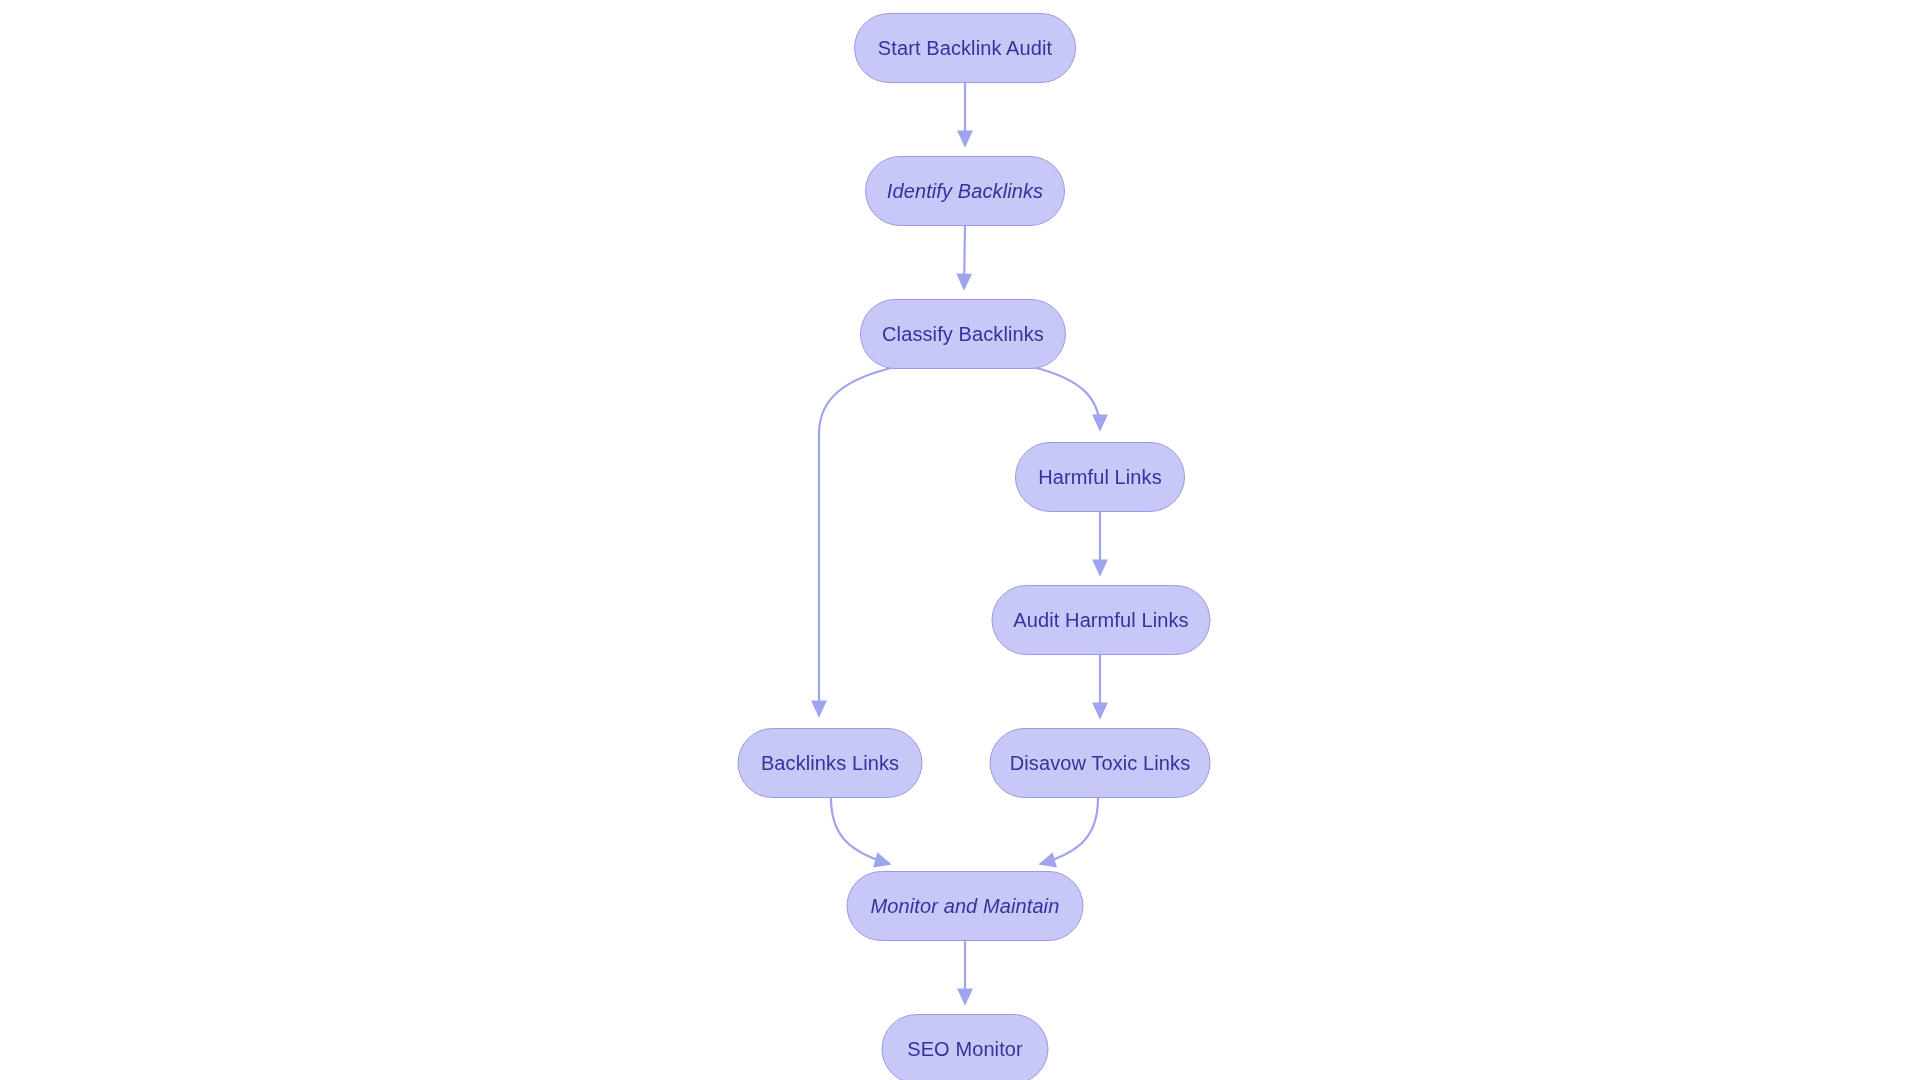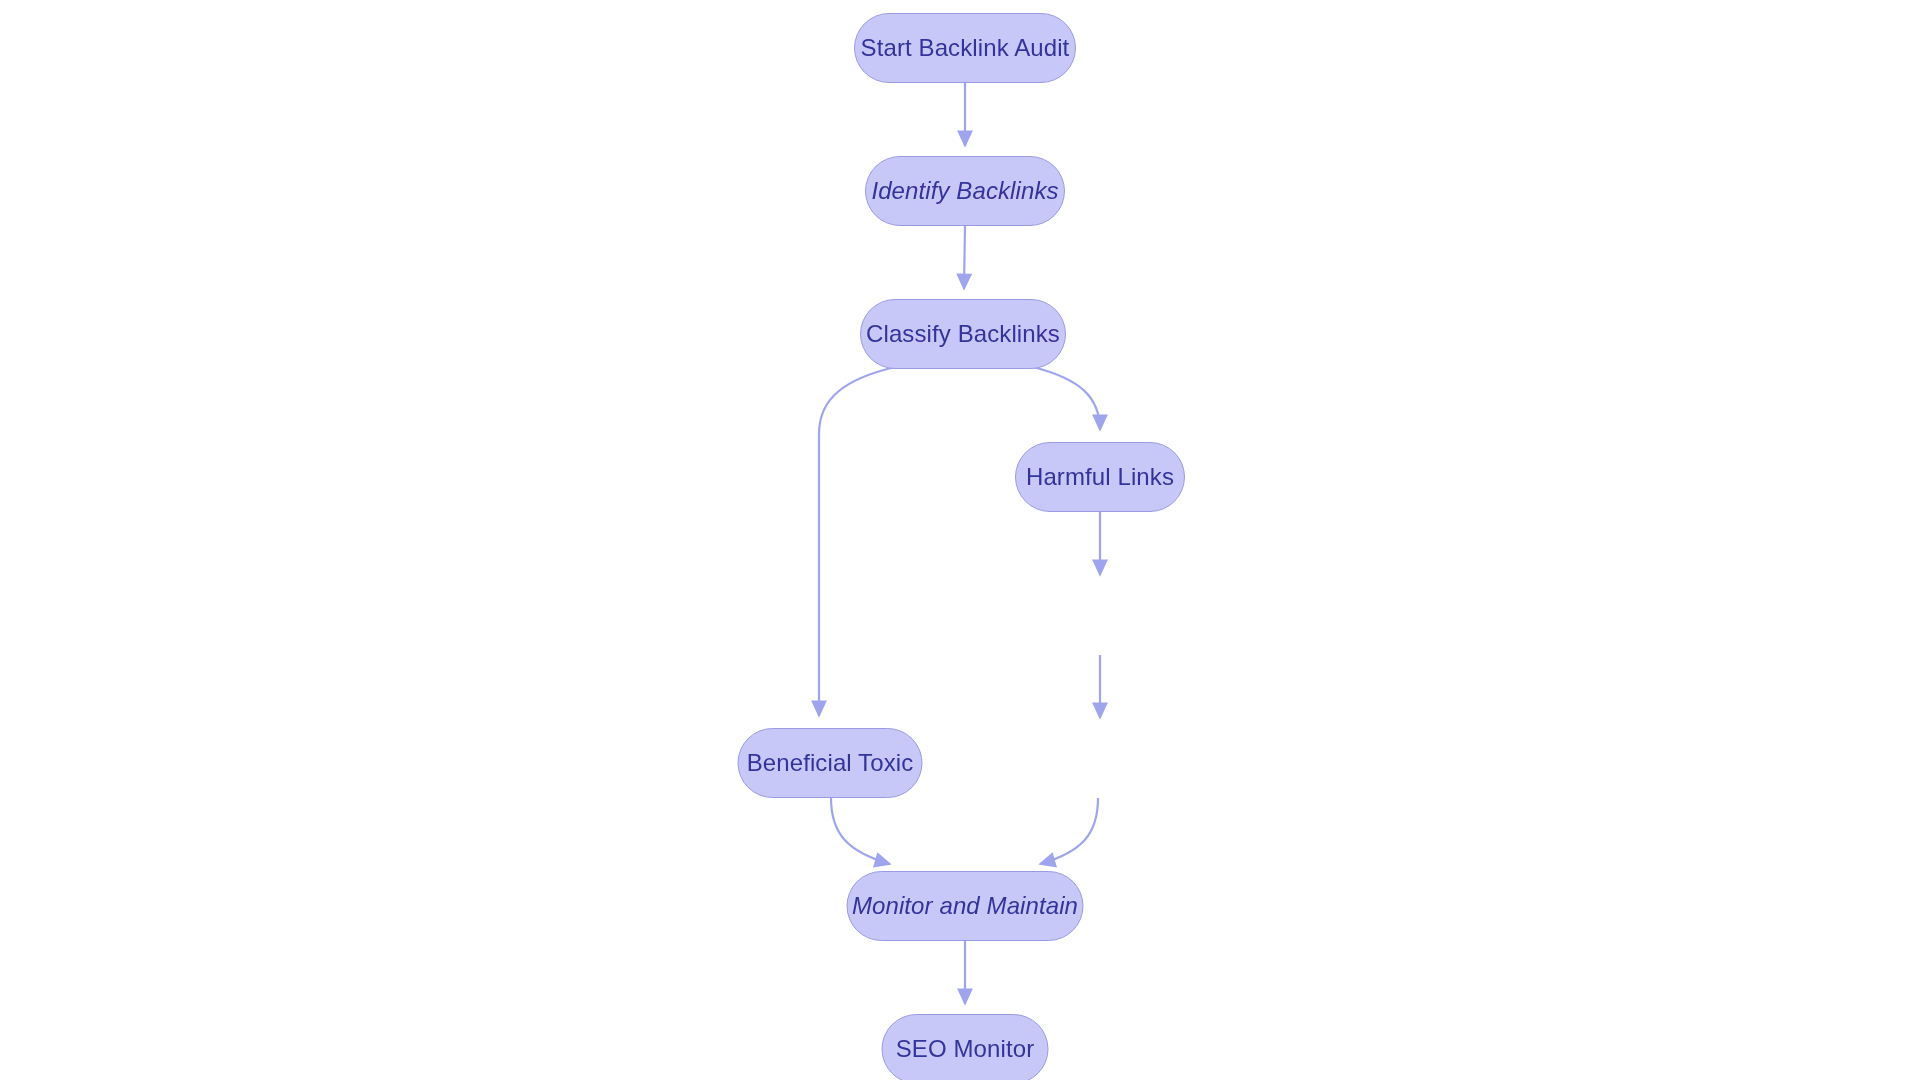--- a/index.html
+++ b/index.html
@@ -36,21 +36,21 @@
     justify-content: center;
     background: #c8c8f8;
     border: 1.3px solid #9a9ae2;
     border-radius: 40px;
     height: 70px;
     transform: translate(-50%, -50%);
     z-index: 2;
   }
   .flow-node-label {
     font-family: "Liberation Sans", sans-serif;
-    font-size: 24px;
+    font-size: 20px;
     font-weight: 400;
     color: #33339c;
     letter-spacing: 0.1px;
     white-space: nowrap;
     line-height: 1;
   }
 </style>
 </head>
 <body>
 
@@ -85,25 +85,31 @@
   </div>
 
   <div class="flow-node" style="left:963px; top:334px; width:206px;">
     <span class="flow-node-label">Classify Backlinks</span>
   </div>
 
   <div class="flow-node" style="left:1100px; top:477px; width:170px;">
     <span class="flow-node-label">Harmful Links</span>
   </div>
 
+  <div class="flow-node" style="left:1101px; top:620px; width:219px;">
+    <span class="flow-node-label">Audit Harmful Links</span>
+  </div>
 
   <div class="flow-node" style="left:830px; top:763px; width:185px;">
-    <span class="flow-node-label">Beneficial Toxic</span>
+    <span class="flow-node-label">Backlinks Links</span>
   </div>
 
+  <div class="flow-node" style="left:1100px; top:763px; width:221px;">
+    <span class="flow-node-label">Disavow Toxic Links</span>
+  </div>
 
   <div class="flow-node" style="left:965px; top:906px; width:237px;font-style:italic;">
     <span class="flow-node-label">Monitor and Maintain</span>
   </div>
 
   <div class="flow-node" style="left:965px; top:1049px; width:167px;">
     <span class="flow-node-label">SEO Monitor</span>
   </div>
 
 </div>

